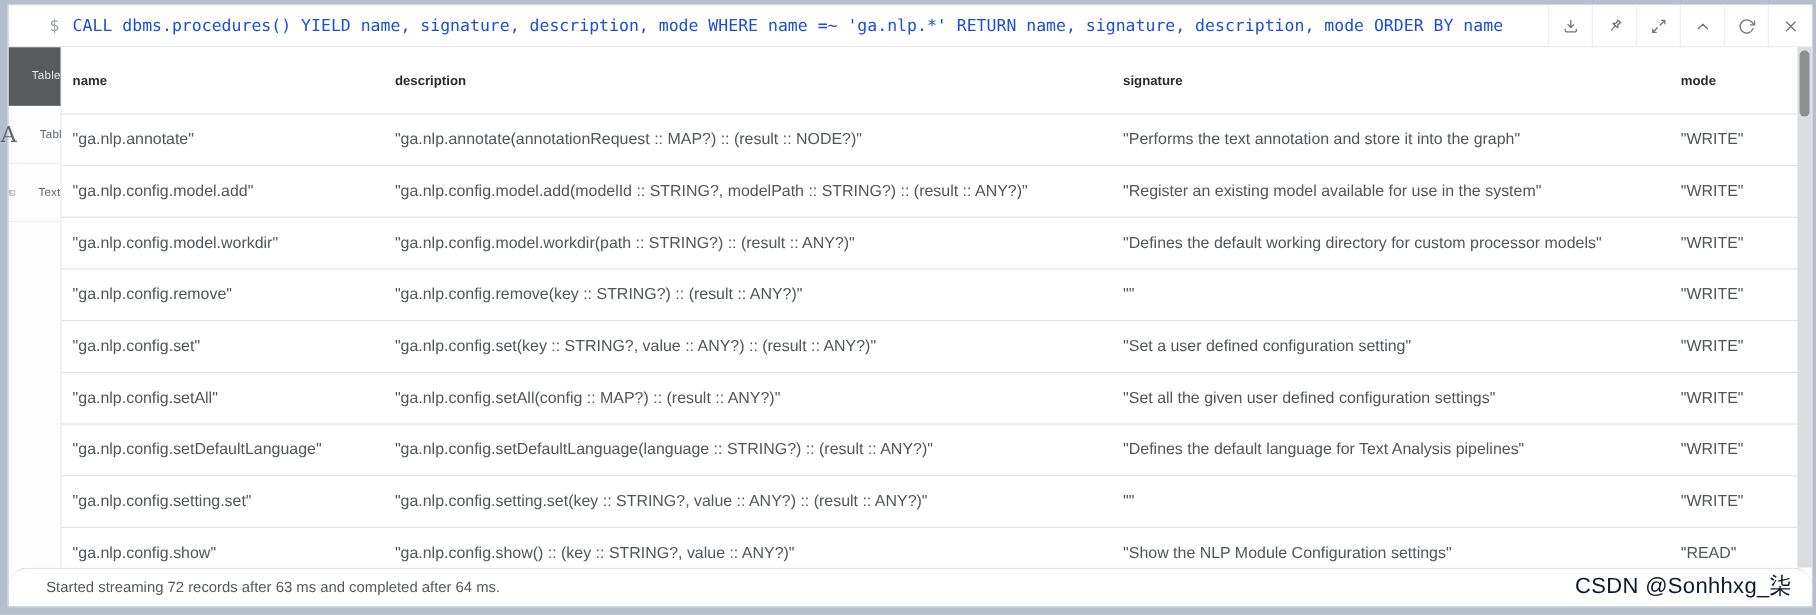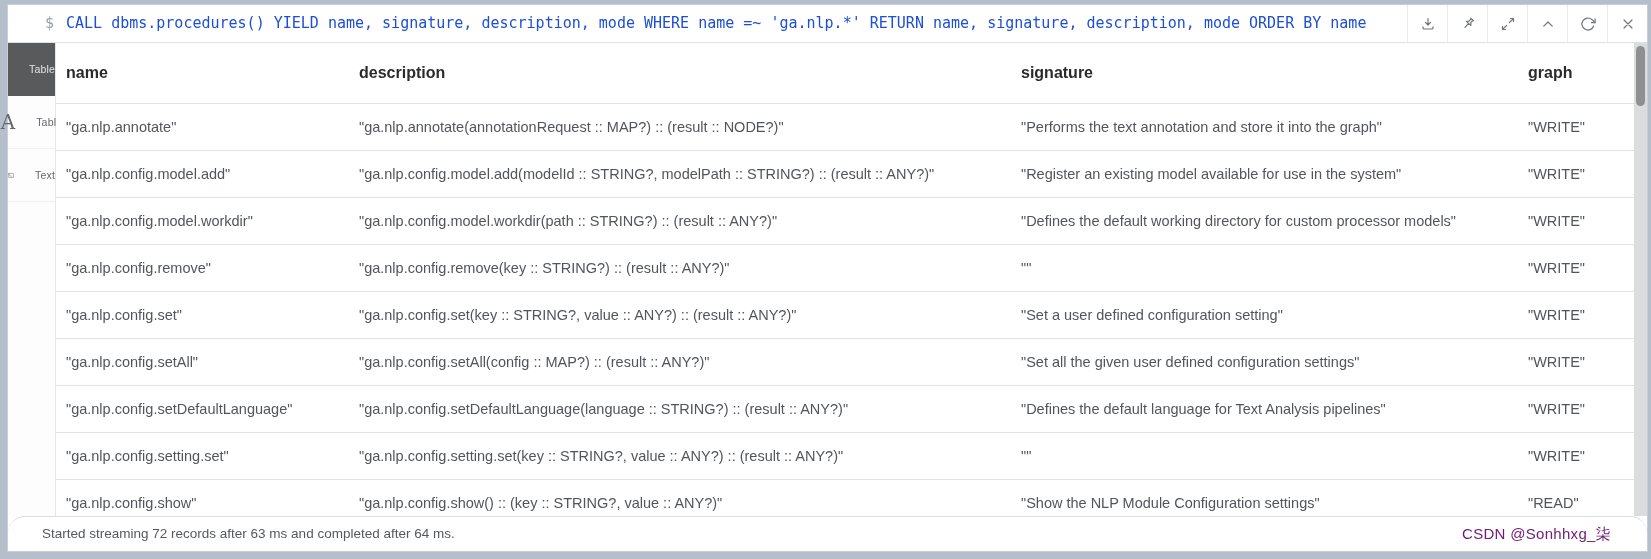--- a/index.html
+++ b/index.html
@@ -53,21 +53,21 @@
   
   .table-region {
     position:absolute; left:48px; top:38px; right:13px; bottom:35px;
     overflow:hidden; background:#fff;
   }
   .thead, .trow {
     display:grid; grid-template-columns:293px 662px 507px 1fr;
     padding-left:10px; align-items:center;
   }
   .thead { height:60px; }
-  .thead .tcell { font-weight:bold; color:#2b2b2b; font-size:16px; }
+  .thead .tcell { font-weight:bold; color:#2b2b2b; font-size:12px; }
   .trow { height:47px; border-top:1px solid #e2e2e2; }
   .trow .tcell {
     color:#52565a; font-size:14.5px; white-space:nowrap; overflow:hidden;
   }
 
   
   .scroll-track {
     position:absolute; right:0; top:38px; bottom:35px; width:13px; background:#dbdcde;
   }
   .scroll-thumb {
@@ -78,22 +78,22 @@
   
   .status-bar {
     position:absolute; left:0; right:0; bottom:0; height:35px;
     background:#fff; border-top:1px solid #dcdcdc;border-radius:17px;
   }
   .status-text {
     position:absolute; left:34px; top:0; line-height:33px;
     font-size:13.5px; color:#55595d;
   }
   .watermark {
-    position:absolute; right:36px; top:0; line-height:33px;
-    font-size:15px; color:#701a75; letter-spacing:.3px;
+    position:absolute; right:18px; top:0; line-height:33px;
+    font-size:20px; color:#0f172a; letter-spacing:.3px;
   }
 </style>
 </head>
 <body>
 
 <div class="frame">
 
   <div class="editor-bar">
     <span class="editor-prompt">$</span>
     <span class="editor-query">CALL dbms.procedures() YIELD name, signature, description, mode WHERE name =~ 'ga.nlp.*' RETURN name, signature, description, mode ORDER BY name</span>
@@ -154,21 +154,21 @@
       </svg>
       <span class="tab-label">Text</span>
     </div>
   </div>
 
   <div class="table-region">
     <div class="thead">
       <div class="tcell">name</div>
       <div class="tcell">description</div>
       <div class="tcell">signature</div>
-      <div class="tcell">graph</div>
+      <div class="tcell">mode</div>
     </div>
     <div>
         <div class="trow">
           <div class="tcell">"ga.nlp.annotate"</div>
           <div class="tcell">"ga.nlp.annotate(annotationRequest :: MAP?) :: (result :: NODE?)"</div>
           <div class="tcell">"Performs the text annotation and store it into the graph"</div>
           <div class="tcell">"WRITE"</div>
         </div>
         <div class="trow">
           <div class="tcell">"ga.nlp.config.model.add"</div>

